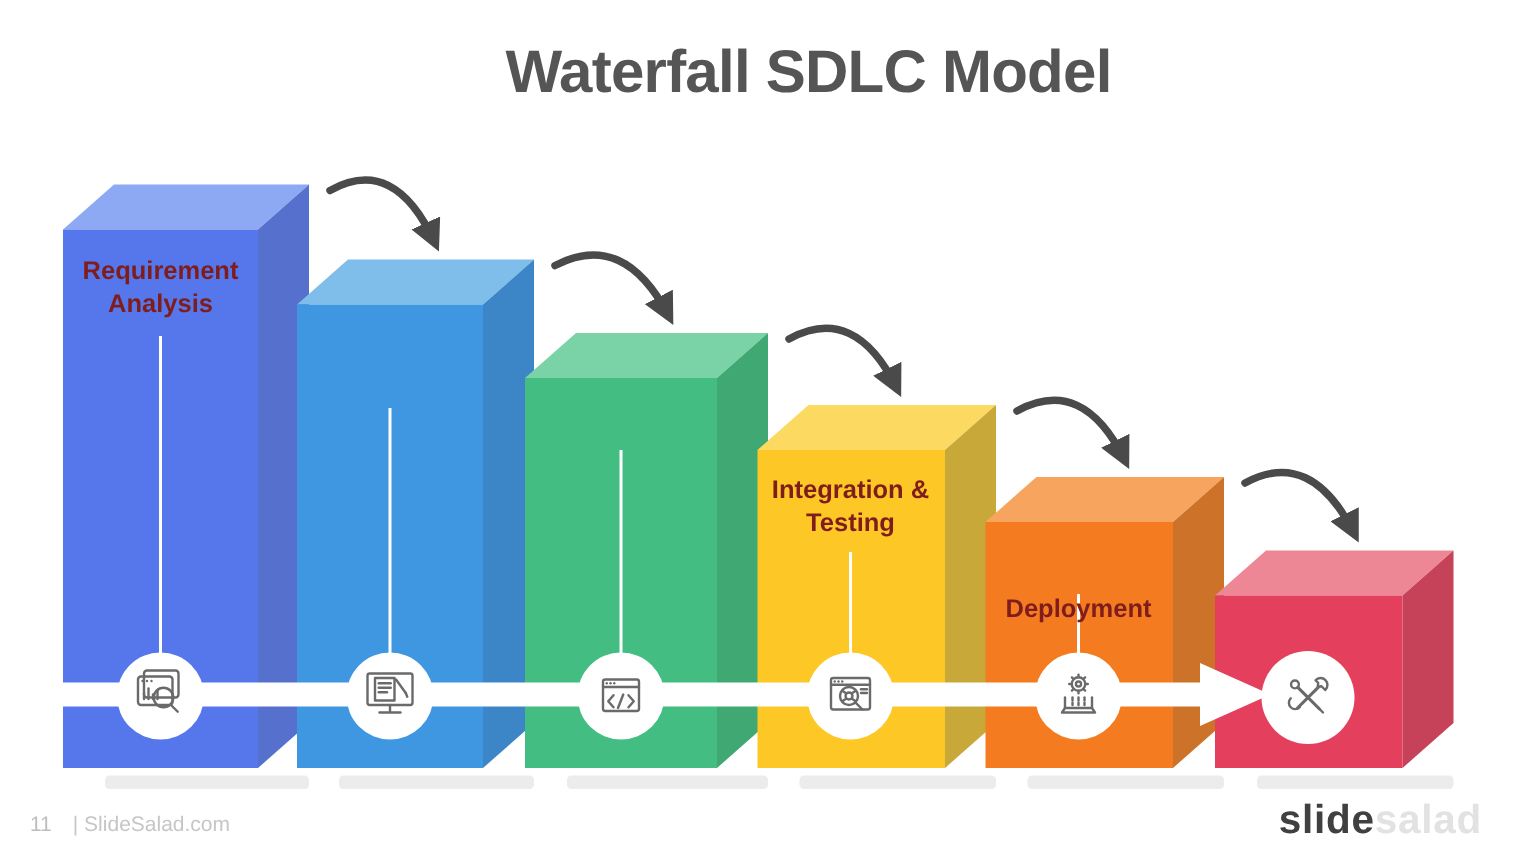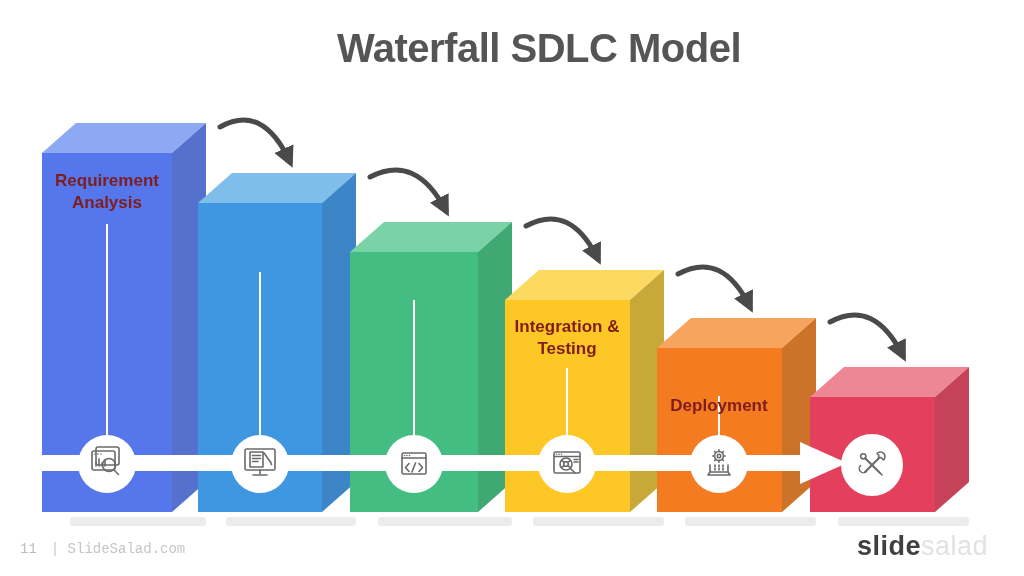--- a/index.html
+++ b/index.html
@@ -6,25 +6,25 @@
   .stage{position:relative;width:1024px;height:576px;background:#ffffff;overflow:hidden;
          font-family:"Liberation Sans",sans-serif;}
   .slide-title{position:absolute;left:0;top:26px;width:1024px;text-align:center;
                font-size:40px;font-weight:bold;letter-spacing:-0.5px;color:#555555;margin-left:27px;}
   .diagram-svg{position:absolute;left:0;top:0;}
   .bar-label{position:absolute;text-align:center;color:#7f1d1d;font-size:17px;
              font-weight:bold;line-height:22px;}
   .ic{fill:none;stroke:#6a6a6a;stroke-width:1.6;stroke-linecap:round;stroke-linejoin:round;}
   .ic .dot{fill:#6a6a6a;stroke:none;}
   .ic .thick{stroke-width:2.1;}
-  .footer-left{position:absolute;top:541px;left:20px;font-size:14px;color:#c6c6c6;font-family:Liberation Mono, monospace;}
+  .footer-left{position:absolute;top:541px;left:20px;font-size:14px;color:#c6c6c6;}
   .footer-left .pg{margin-right:14px;color:#bdbdbd;}
   .brand{position:absolute;top:531px;right:36px;font-size:27px;letter-spacing:0.5px;}
   .brand .b1{font-weight:bold;color:#404040;}
-  .brand .b2{font-weight:normal;color:#e2e2e2;}
+  .brand .b2{font-weight:bold;color:#e2e2e2;}
 </style>
 </head>
 <body>
 
 <div class="stage">
 
   <div class="slide-title">Waterfall SDLC Model</div>
 
   <svg class="diagram-svg" width="1024" height="576" viewBox="0 0 1024 576">
     <defs>

